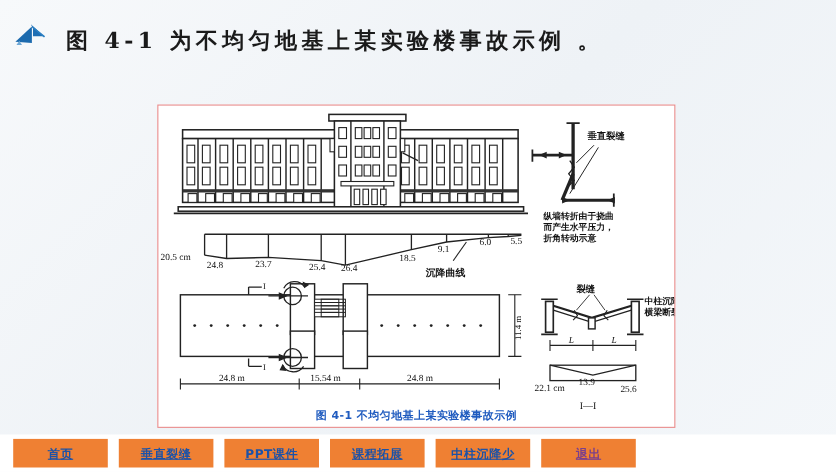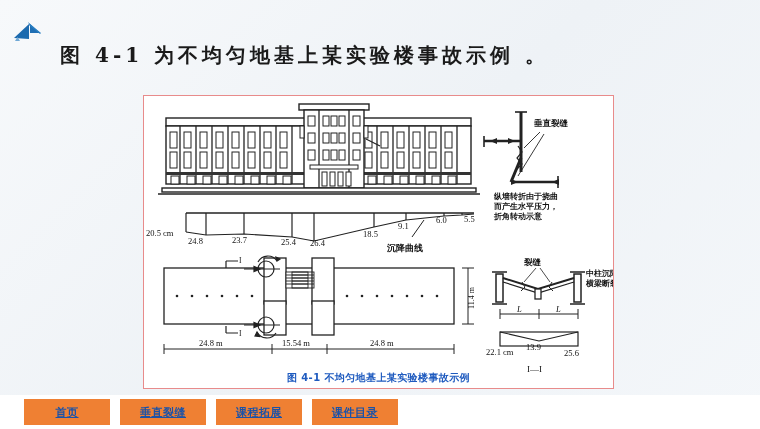--- a/index.html
+++ b/index.html
@@ -23,21 +23,21 @@
   }
   
   #logo {
     position: absolute;
     left: 10px; top: 20px;
     width: 34px; height: 30px;
   }
   
   #slide-title {
     position: absolute;
-    left: 60px; top: 42px;
+    left: 60px; top: 24px;
     width: 660px;
     font-size: 20px;
     font-weight: 700;
     color: #1a1a1a;
     letter-spacing: 4px;
     font-family: "DejaVu Serif", "Liberation Serif", serif;
     white-space: nowrap;
   }
   
   #figure-frame {
@@ -63,21 +63,21 @@
     letter-spacing: 0.4px;
   }
   
   #navbar {
     position: absolute;
     left: 0; bottom: 0;
     width: 760px; height: 34px;
     background: #ffffff;
     display: flex;
     align-items: center;
-    padding-left: 24px;
+    padding-left: 12px;
     box-sizing: border-box;
   }
   .nav-btn {
     height: 26px;
     min-width: 86px;
     background: #ef8033;
     margin-right: 10px;
     display: flex;
     align-items: center;
     justify-content: center;
@@ -435,20 +435,26 @@
   <div id="figure-caption">图 4-1   不均匀地基上某实验楼事故示例</div>
 
   <div id="navbar">
     <div class="nav-btn">
       <span>首页</span>
     </div>
     <div class="nav-btn">
       <span>垂直裂缝</span>
     </div>
     <div class="nav-btn">
+      <span>PPT课件</span>
+    </div>
+    <div class="nav-btn">
       <span>课程拓展</span>
     </div>
     <div class="nav-btn">
-      <span>课件目录</span>
+      <span>中柱沉降少</span>
+    </div>
+    <div class="nav-btn visited">
+      <span>退出</span>
     </div>
   </div>
 
 </div>
 
 </body></html>

